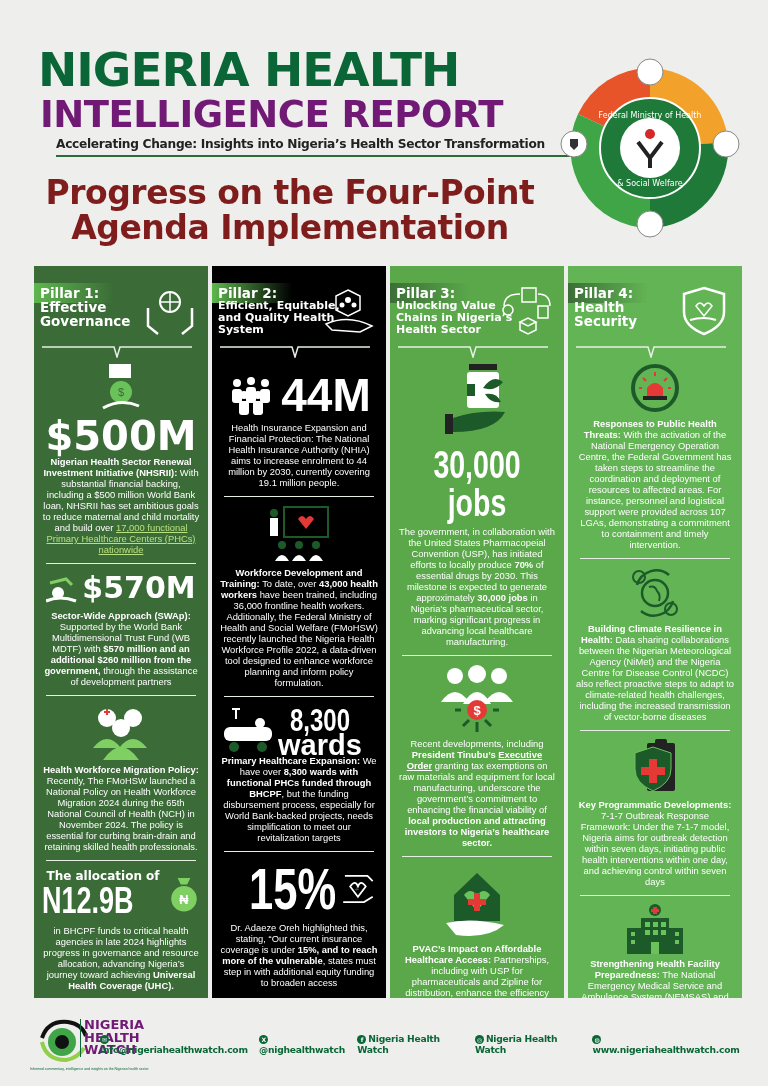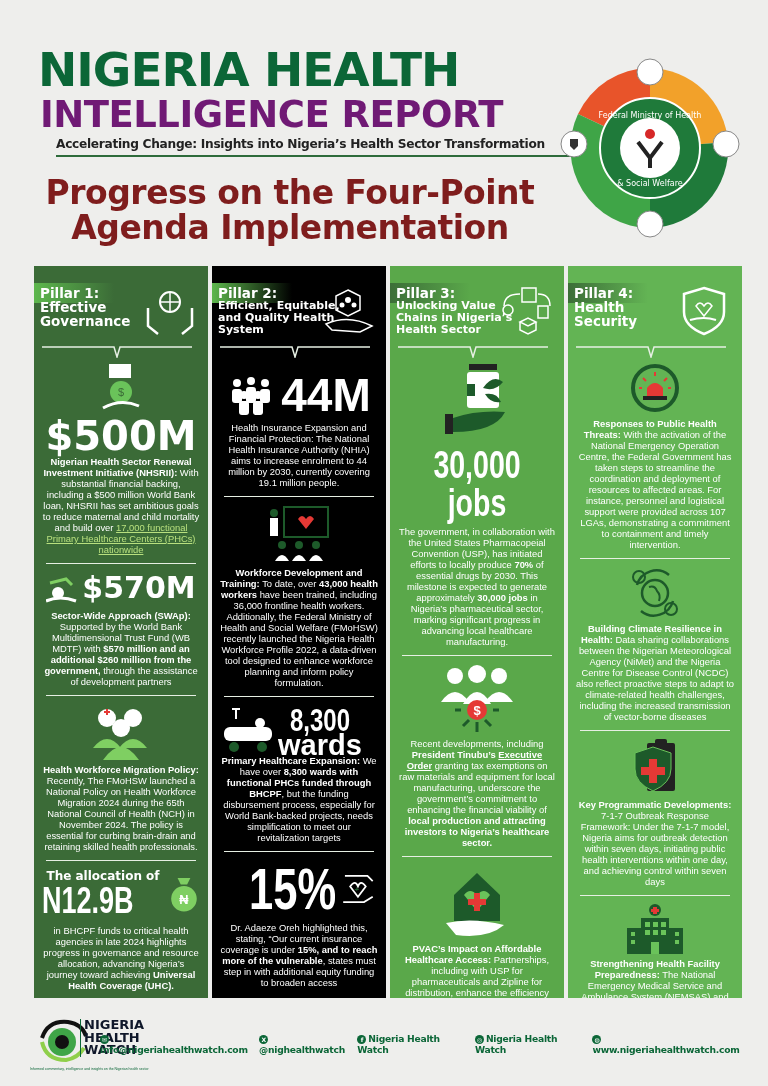--- a/index.html
+++ b/index.html
@@ -58,21 +58,21 @@
   .txt { font-size: 9.4px; line-height: 11px; color: #fff; }
   .txt b { font-weight: bold; }
   .link { color: #b8e07e; text-decoration: underline; }
   .sep { border-top: 1.5px solid #e6efe3; margin: 8px 4px; }
   .bigstat { font-family: "DejaVu Sans", sans-serif; font-weight: bold; color: #fff; }
   .condensed { font-family: "Liberation Sans", sans-serif; font-weight: bold; transform: scaleX(0.75); display: inline-block; }
 
   .footer { position: absolute; left: 28px; top: 1018px; width: 720px; height: 56px; }
   .footer .logo { position: absolute; left: 0; top: 0; width: 70px; height: 44px; }
   .footer .logotext {
-    position: absolute; left: 52px; top: 1px; color: #0f172a;
+    position: absolute; left: 52px; top: 1px; color: #701a75;
     font-family: "DejaVu Sans", sans-serif; font-weight: bold; font-size: 13px; line-height: 12.5px;
     border-left: 1.5px solid #0b6637; padding-left: 3px;
   }
   .footer .tag { position: absolute; left: 2px; top: 49px; font-size: 3.5px; color: #0b6637; }
   .contacts {
     position: absolute; left: 72px; top: 15px; display: flex; gap: 3px; align-items: center;
     color: #0b6637; font-family: "DejaVu Sans", sans-serif; font-weight: bold; font-size: 9.2px; letter-spacing: -0.25px;
   }
   .contacts .ci {
     display: inline-block; width: 9px; height: 9px; border-radius: 50%; background: #0b6637; color: #fff;

